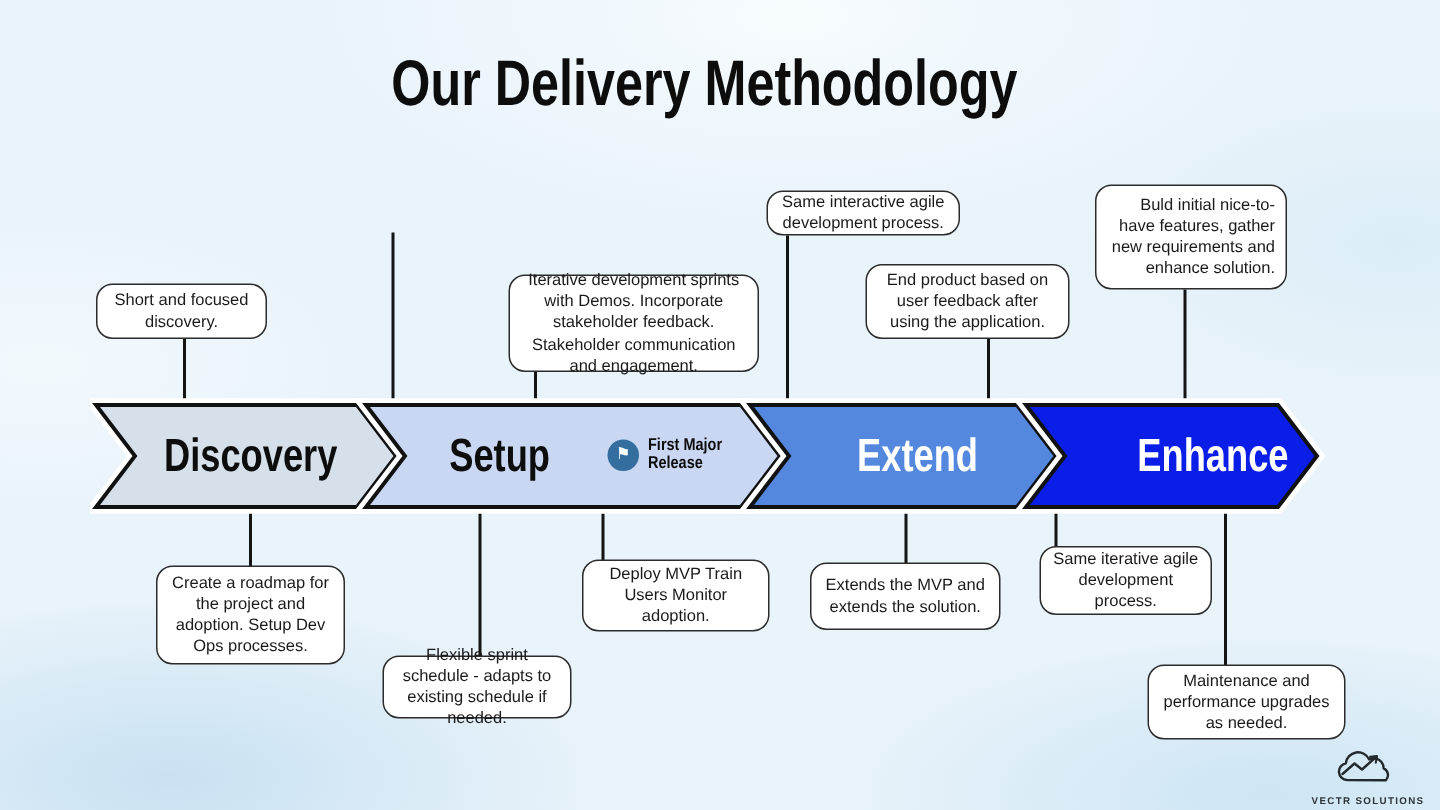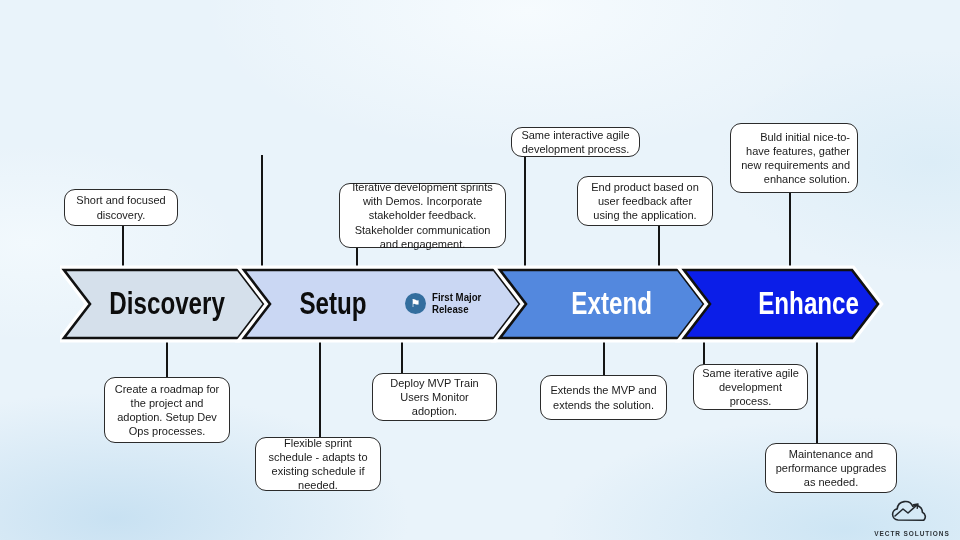--- a/index.html
+++ b/index.html
@@ -43,20 +43,21 @@
   .milestone-text { font-size:11.5px; font-weight:700; color:#0d0d0d; line-height:1.05; width:62px; }
   .milestone-text .condensed { transform:scaleX(0.84); transform-origin:left center; white-space:normal; }
   .logo { position:absolute; left:872px; top:499px; width:80px; text-align:center; z-index:3; }
   .logo-name { font-size:6.5px; font-weight:700; letter-spacing:0.9px; color:#2e3338; margin-top:1px; }
 </style>
 </head>
 <body>
 
 <div class="canvas">
 
+  <div class="title"><span class="condensed">Our Delivery Methodology</span></div>
 
   <div class="vline" style="left:122px; top:226px; height:46px;"></div>
   <div class="vline" style="left:261px; top:155px; height:117px;"></div>
   <div class="vline" style="left:356px; top:248px; height:24px;"></div>
   <div class="vline" style="left:524px; top:157px; height:115px;"></div>
   <div class="vline" style="left:658px; top:226px; height:46px;"></div>
   <div class="vline" style="left:789px; top:193px; height:79px;"></div>
   <div class="vline" style="left:166px; top:338px; height:41px;"></div>
   <div class="vline" style="left:319px; top:338px; height:101px;"></div>
   <div class="vline" style="left:401px; top:338px; height:37px;"></div>
@@ -76,24 +77,24 @@
   <div class="callout" style="left:577px; top:176px; width:136px; height:50px;">
       <span>End product based on user feedback after using the application.</span>
     </div>
   <div class="callout" style="left:730px; top:123px; width:128px; height:70px;text-align:right;">
       <span>Buld initial nice-to-have features, gather new requirements and enhance solution.</span>
     </div>
 
   <div class="callout" style="left:104px; top:377px; width:126px; height:66px;">
       <span>Create a roadmap for the project and adoption. Setup Dev Ops processes.</span>
     </div>
-  <div class="callout" style="left:255px; top:437px; width:126px; height:54px;">
+  <div class="callout" style="left:255px; top:437px; width:126px; height:42px;">
       <span>Flexible sprint schedule - adapts to existing schedule if needed.</span>
     </div>
-  <div class="callout" style="left:372px; top:373px; width:125px; height:48px;">
+  <div class="callout" style="left:388px; top:373px; width:125px; height:48px;">
       <span>Deploy MVP Train Users Monitor adoption.</span>
     </div>
   <div class="callout" style="left:540px; top:375px; width:127px; height:45px;">
       <span>Extends the MVP and extends the solution.</span>
     </div>
   <div class="callout" style="left:693px; top:364px; width:115px; height:46px;justify-content:center;">
       <span>Same iterative agile development process.</span>
     </div>
   <div class="callout" style="left:765px; top:443px; width:132px; height:50px;">
       <span>Maintenance and performance upgrades as needed.</span>

